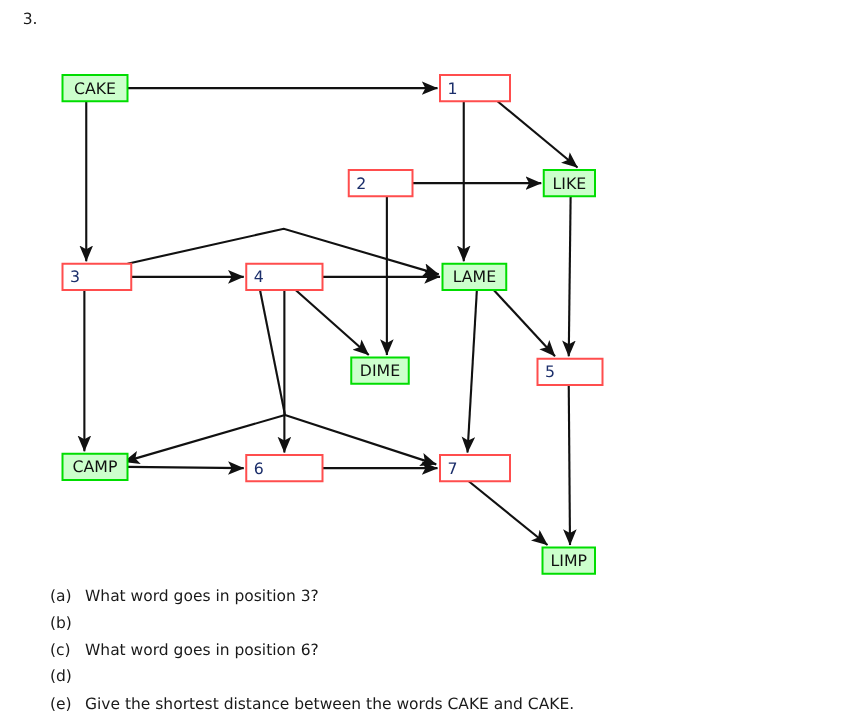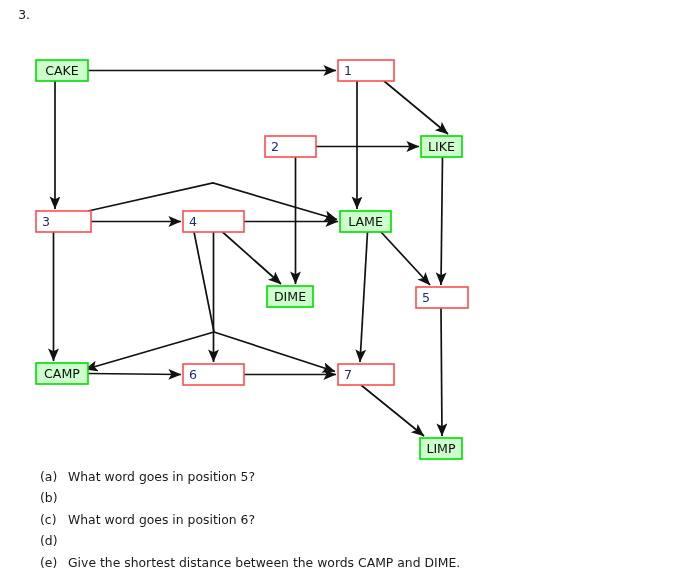--- a/index.html
+++ b/index.html
@@ -36,21 +36,21 @@
     margin-left: 7px;
     width: 596px;
     font-size: 12.4px;
     line-height: 17.5px;
     text-align: justify;
   }
 
   
   #word-map-diagram {
     position: absolute;
-    left: 2px;
+    left: 16px;
     top: 50px;
     width: 520px;
     height: 425px;
   }
   #word-map-svg {
     display: block;
   }
   .node-box {
     stroke-width: 1.6px;
   }
@@ -188,29 +188,29 @@
           <rect x="418" y="388" width="42" height="21" class="node-box node-green"></rect>
           <text class="node-label-word" x="439" y="399.5">LIMP</text>
         </g>
       </g>
   </svg>
 </div>
 
 <div id="questions-list">
   <div class="question-row">
     <span class="question-marker">(a)</span>
-    <span class="question-text">What word goes in position 5?</span>
+    <span class="question-text">What word goes in position 3?</span>
   </div>
   <div class="question-row">
     <span class="question-marker">(b)</span>
   </div>
   <div class="question-row">
     <span class="question-marker">(c)</span>
     <span class="question-text">What word goes in position 6?</span>
   </div>
   <div class="question-row">
     <span class="question-marker">(d)</span>
   </div>
   <div class="question-row">
     <span class="question-marker">(e)</span>
-    <span class="question-text">Give the shortest distance between the words CAMP and DIME.</span>
+    <span class="question-text">Give the shortest distance between the words CAKE and CAKE.</span>
   </div>
 </div>
 
 </body></html>

